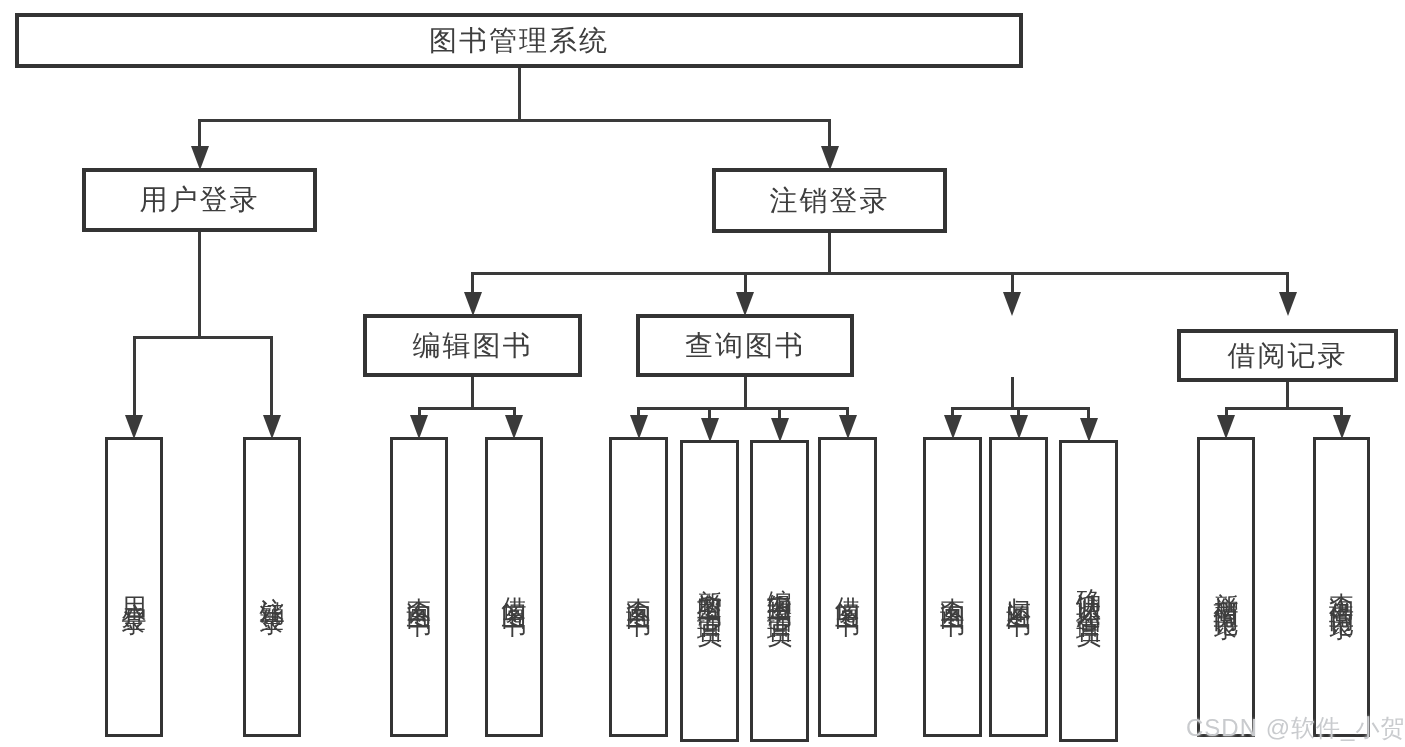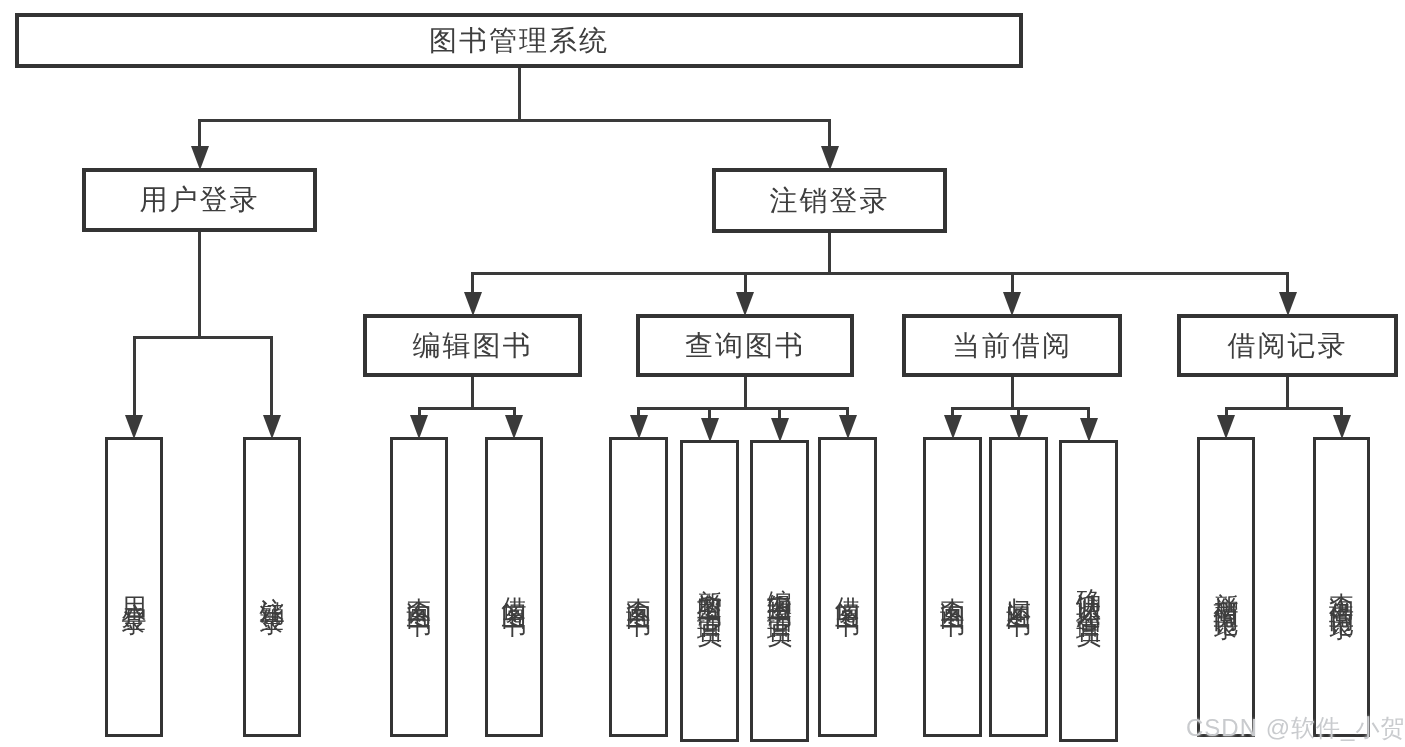--- a/index.html
+++ b/index.html
@@ -73,24 +73,21 @@
   <div class="box h" style="left:712px;top:168px;width:235px;height:65px">
     <span>注销登录</span>
   </div>
 
   <div class="box h" style="left:363px;top:314px;width:219px;height:63px">
     <span>编辑图书</span>
   </div>
   <div class="box h" style="left:636px;top:314px;width:218px;height:63px">
     <span>查询图书</span>
   </div>
-  <div class="box h" style="left:902px;top:314px;width:220px;height:63px">
-    <span>当前借阅</span>
-  </div>
-  <div class="box h" style="left:1177px;top:314px;width:221px;height:63px">
+  <div class="box h" style="left:1177px;top:329px;width:221px;height:53px">
     <span>借阅记录</span>
   </div>
 
   <div class="box v" style="left:105px;top:437px;width:58px;height:300px">
     <span>用户登录</span>
   </div>
   <div class="box v" style="left:243px;top:437px;width:58px;height:300px">
     <span>注销登录</span>
   </div>
 

